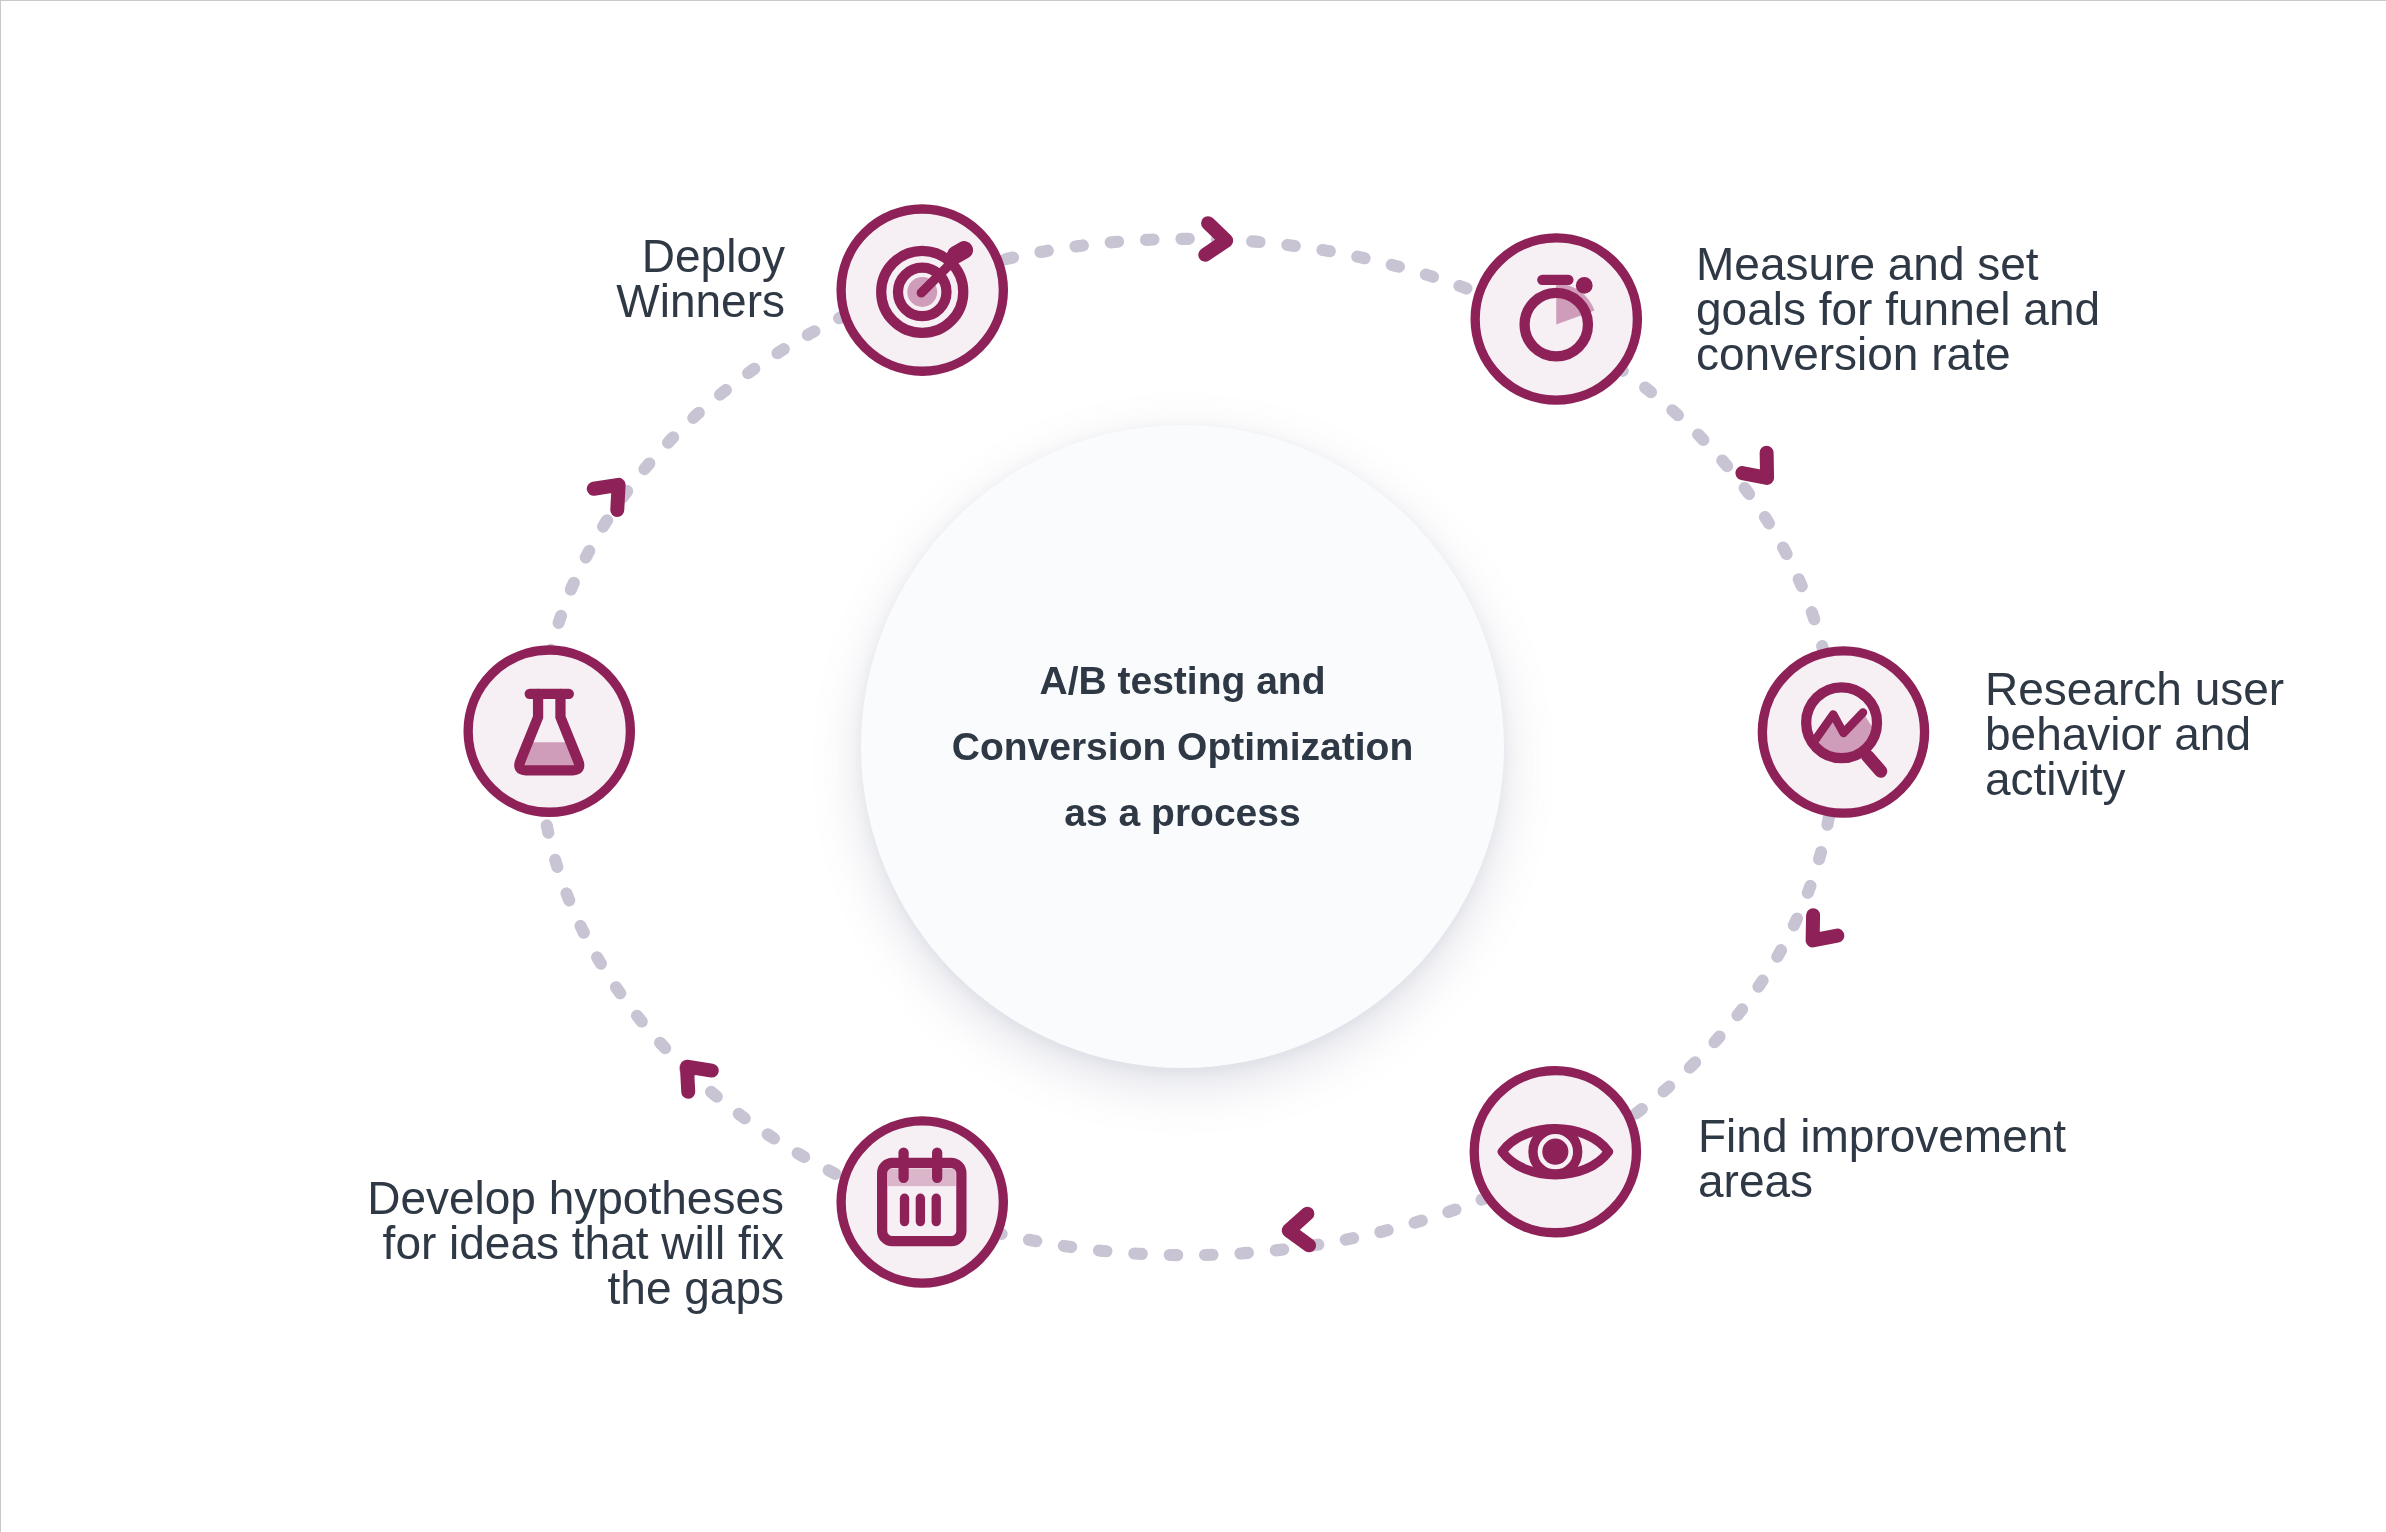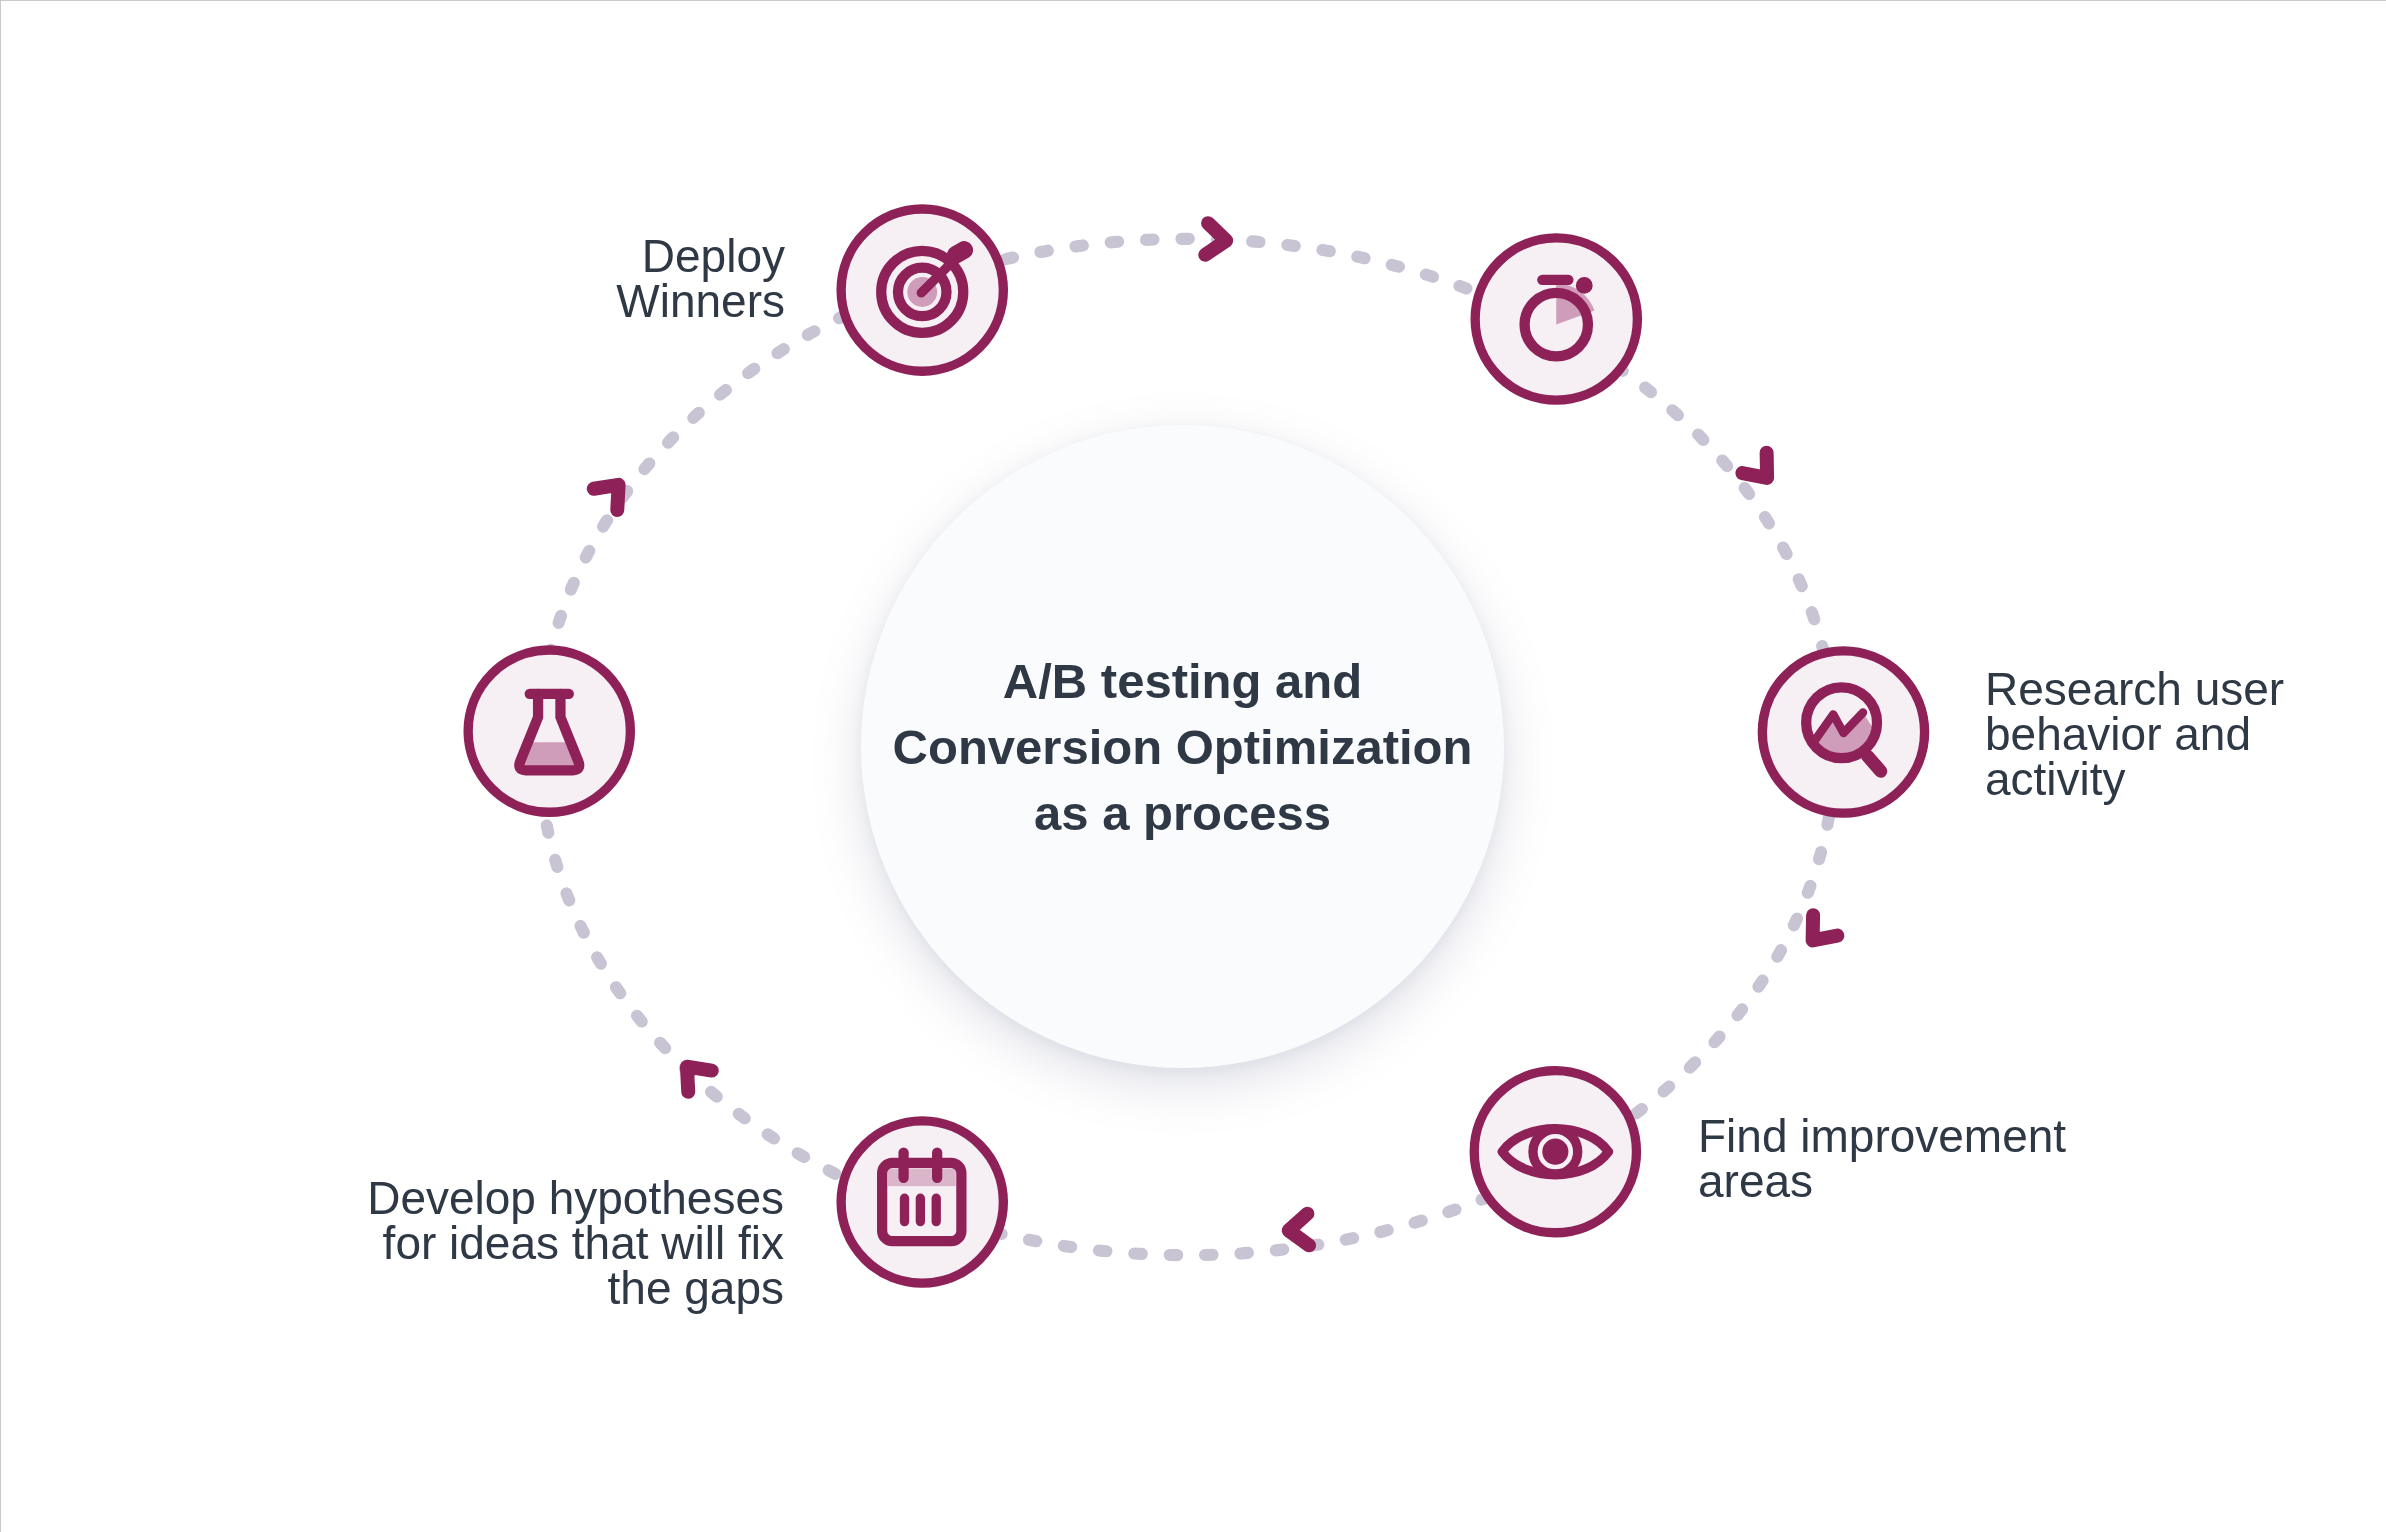--- a/index.html
+++ b/index.html
@@ -26,21 +26,21 @@
   .center-circle{
     position:absolute;
     left:860px;top:424px;width:643px;height:643px;
     border-radius:50%;
     background:var(--center-fill);
     box-shadow:0 17px 51px rgba(100,105,140,0.20), 0 3.7px 13px rgba(100,105,140,0.08);
     display:flex;flex-direction:column;align-items:center;justify-content:center;
     text-align:center;
   }
   .center-title-line{
-    font-size:49px;line-height:66px;font-weight:700;
+    font-size:39px;line-height:66px;font-weight:700;
     color:var(--text);white-space:nowrap;
   }
   .step-label{
     position:absolute;
     font-size:46px;line-height:45px;font-weight:400;
     color:var(--text);
   }
   .step-label div{white-space:nowrap;}
   .align-right{text-align:right;}
 </style>
@@ -130,20 +130,25 @@
       </g>
     </g>
   </svg>
 
   <div class="center-circle">
     <div class="center-title-line">A/B testing and</div>
     <div class="center-title-line">Conversion Optimization</div>
     <div class="center-title-line">as a process</div>
   </div>
 
+  <div class="step-label" style="left:1695px;top:241px;">
+    <div>Measure and set</div>
+    <div>goals for funnel and</div>
+    <div>conversion rate</div>
+  </div>
 
   <div class="step-label" style="left:1984px;top:666px;">
     <div>Research user</div>
     <div>behavior and</div>
     <div>activity</div>
   </div>
 
   <div class="step-label align-right" style="right:1602px;top:1175px;">
     <div>Develop hypotheses</div>
     <div>for ideas that will fix</div>

